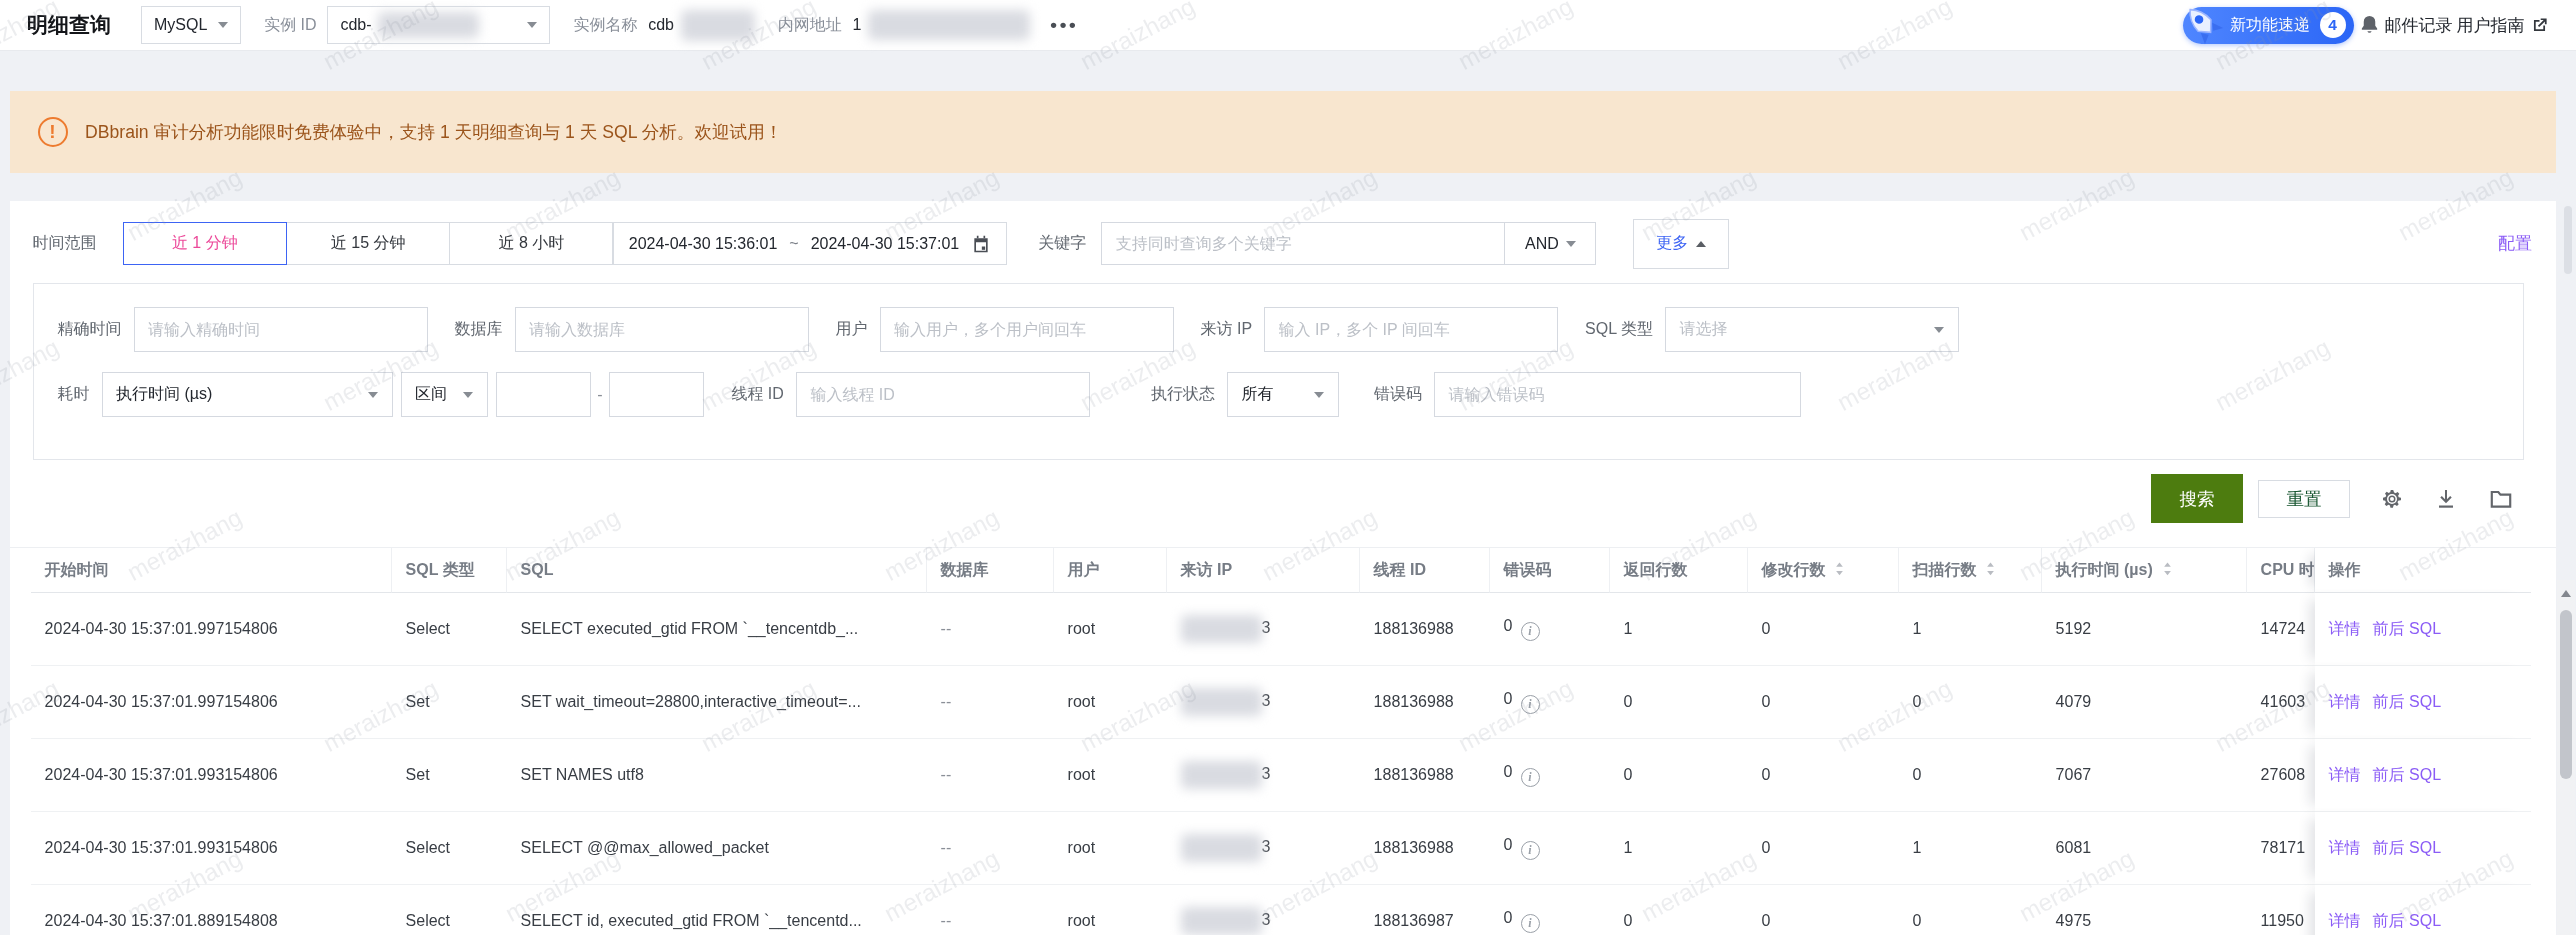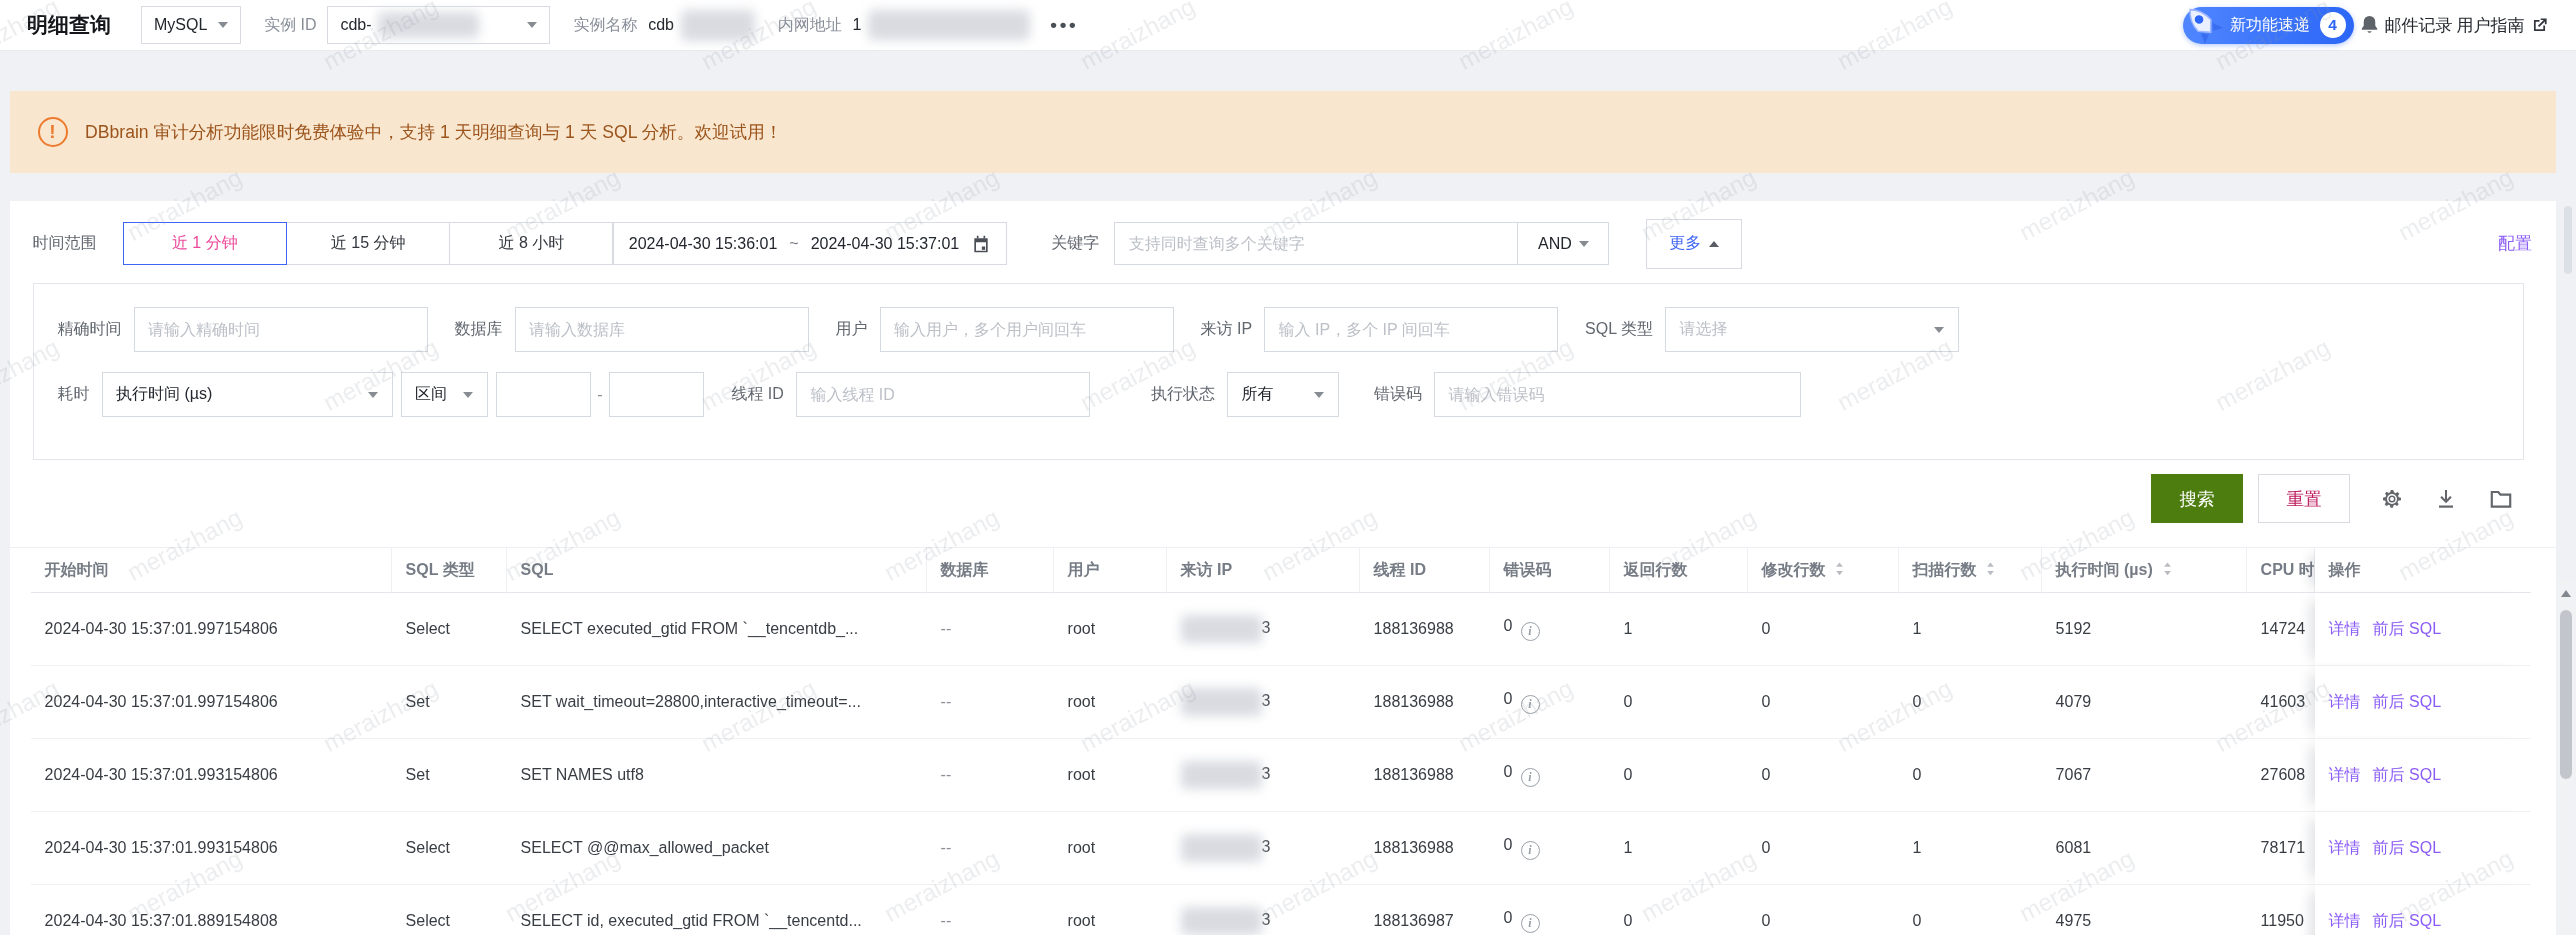--- a/index.html
+++ b/index.html
@@ -67,21 +67,21 @@
   .inp::placeholder { color:#BCC0C7; }
   .sel { height:45px; border:0.7px solid #D5D9E0; background:#fff; font-size:16px; padding:0 13.5px;
     display:flex; align-items:center; justify-content:space-between; gap:9.5px; color:#23272E; }
   .sel .ph { color:#BCC0C7; }
   .ml { margin-left:27px; } .mls { margin-left:12px; }
   .dash { margin:0 6.8px; color:#8A8F97; font-size:16px; }
   
   .actions { position:absolute; top:273px; right:42px; display:flex; align-items:center; }
   .btn-primary { width:92px; height:49px; background:#4d7c0f; color:#fff; font-size:17.6px; border:0;
     display:flex; align-items:center; justify-content:center; font-family:inherit; }
-  .btn-secondary { width:92px; height:49px; background:#fff; color:#be185d; font-size:17.6px;
+  .btn-secondary { width:92px; height:38px; background:#fff; color:#14532d; font-size:17.6px;
     border:0.7px solid #D8DCE2; margin-left:15px; display:flex; align-items:center; justify-content:center; }
   .tool-icon { margin-left:30px; display:inline-flex; }
   
   .tablewrap { position:absolute; top:346px; left:0; right:0; bottom:0; overflow:hidden; border-top:0.7px solid #EDEFF2; }
   table { border-collapse:separate; border-spacing:0; table-layout:fixed; width:2500px; margin-left:21.6px; }
   thead th { height:45px; text-align:left; font-size:16px; color:#767C85; font-weight:bold;
     padding:0 9.5px 0 13.5px; border-bottom:0.7px solid #E3E6EA; border-right:0.7px solid #EEF0F3;
     white-space:nowrap; overflow:hidden; background:#fff; }
   thead th:last-child { border-right:0; }
   tbody td { height:73px; font-size:16px; color:#383D44; padding:0 9.5px 0 13.5px;
@@ -193,21 +193,21 @@
     <div class="daterange">
       <span>2024-04-30 15:36:01</span>
       <span class="sep">~</span>
       <span>2024-04-30 15:37:01</span>
       <svg width="20" height="20" viewBox="0 0 24 24" fill="#4A4E55">
         <path d="M7 2h2v3H7zM15 2h2v3h-2z"></path>
         <path d="M4 5h16v17H4zm2 5v10h12V10z"></path>
         <rect x="13" y="15" width="4" height="4"></rect>
       </svg>
     </div>
-    <span class="f-label" style="margin-left:44px;">关键字</span>
+    <span class="f-label" style="margin-left:31px;">关键字</span>
     <div class="kw-box">
       <input type="text" placeholder="支持同时查询多个关键字" style="">
       <div class="and-seg">
         <span>AND</span>
         <span class="caret-down"></span>
       </div>
     </div>
     <div class="more-btn">
       <span>更多</span>
       <span class="caret-up"></span>

